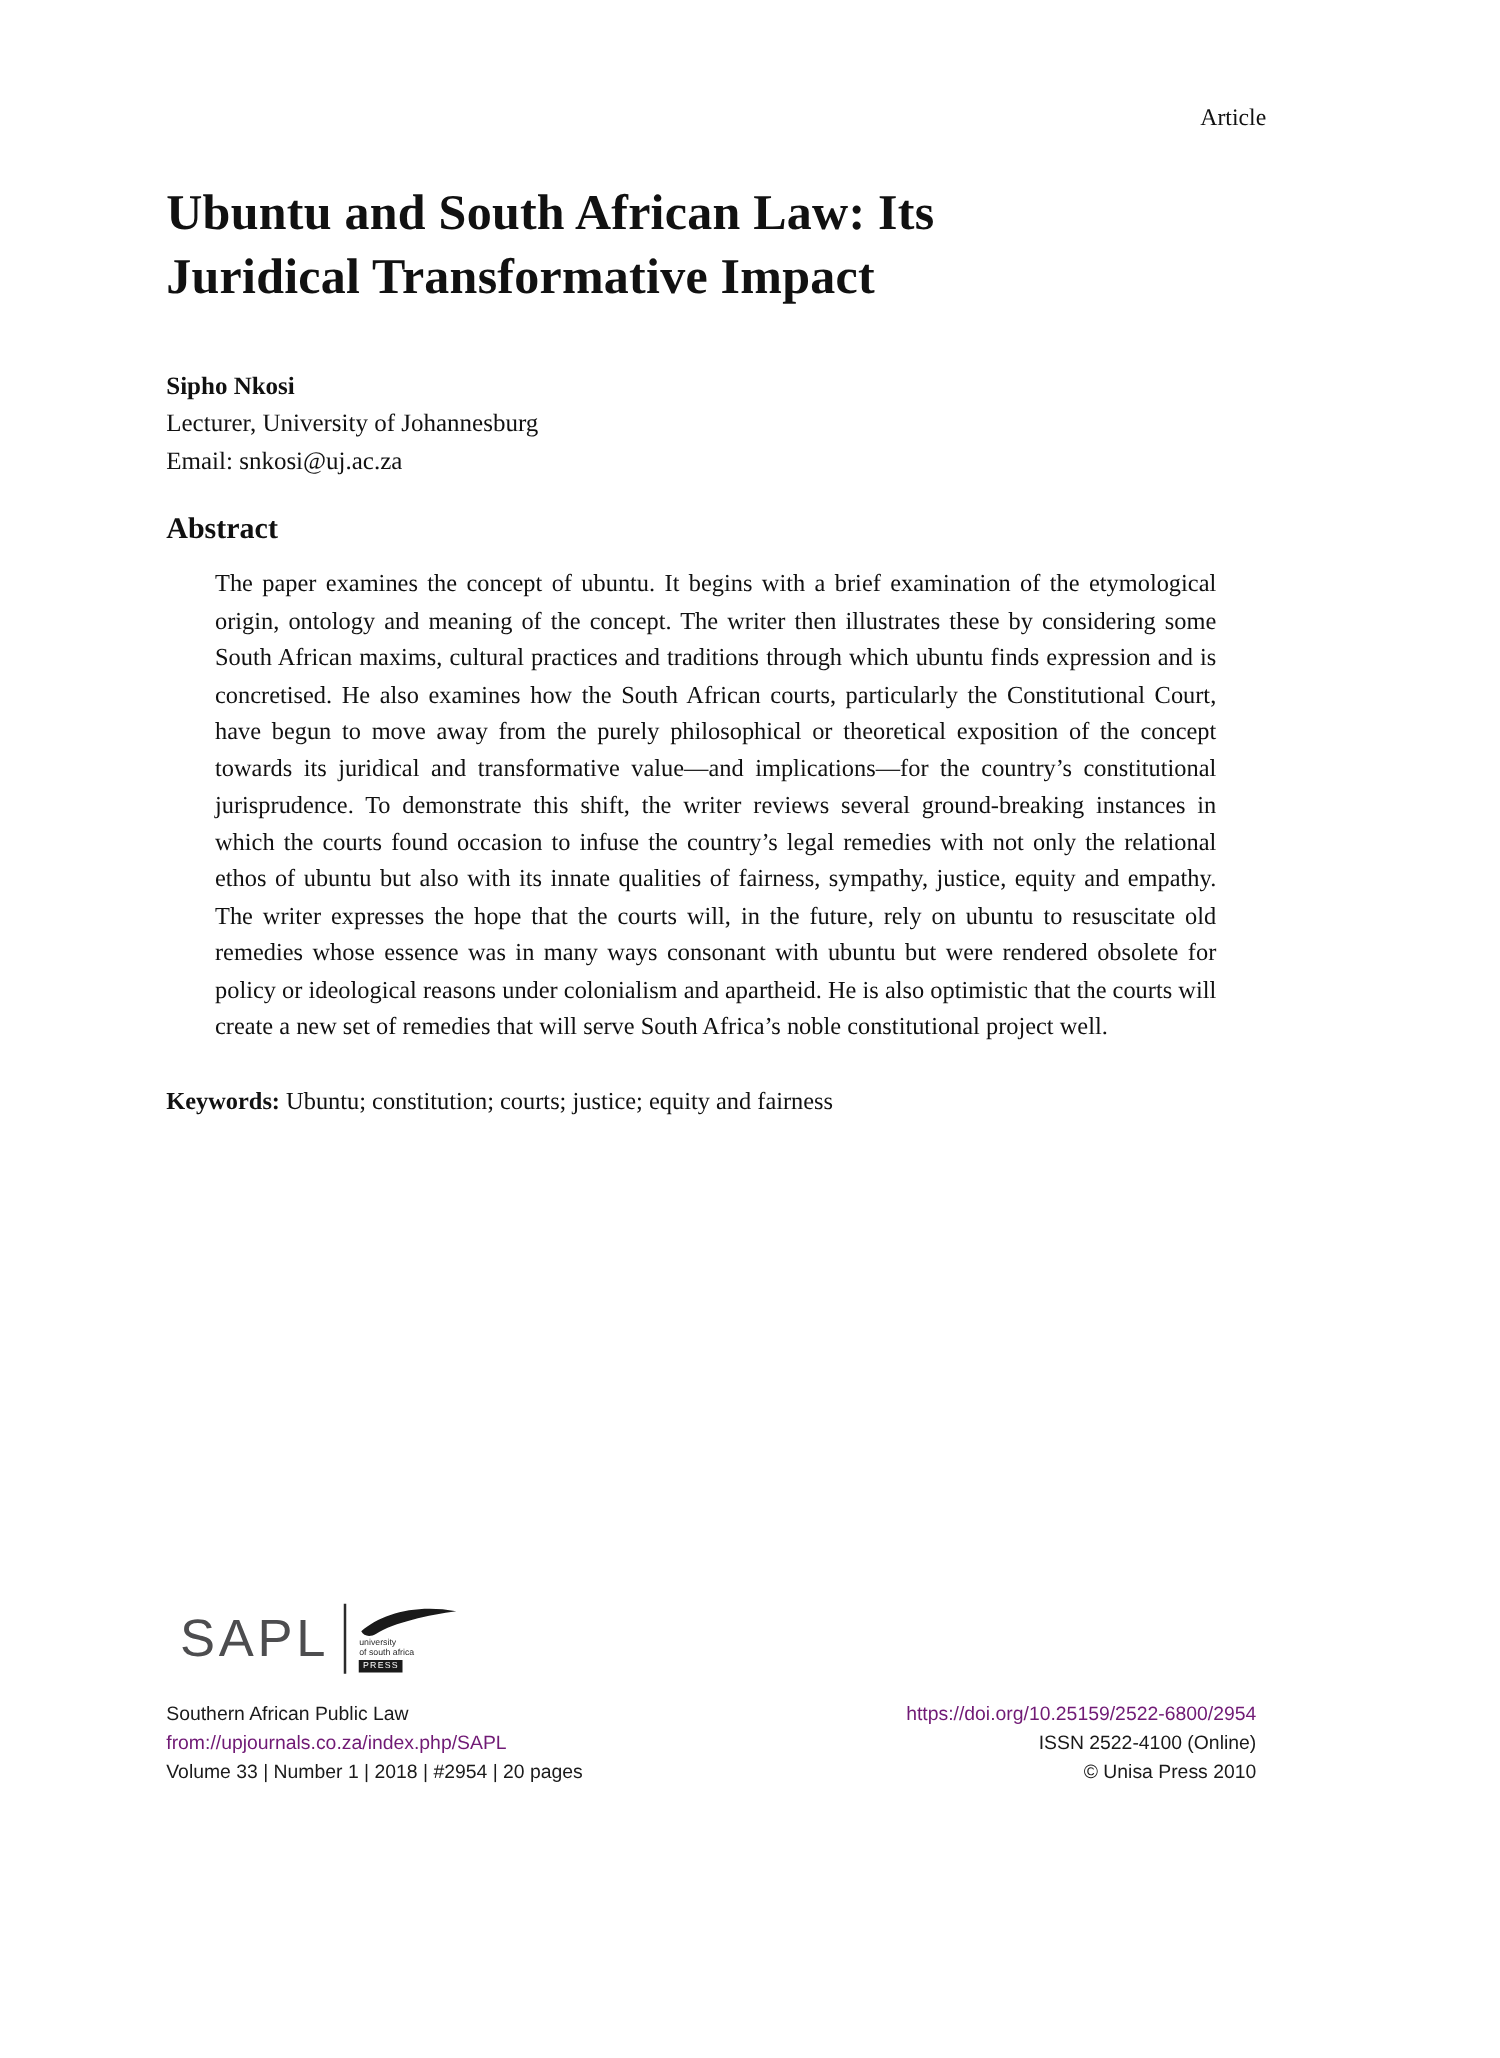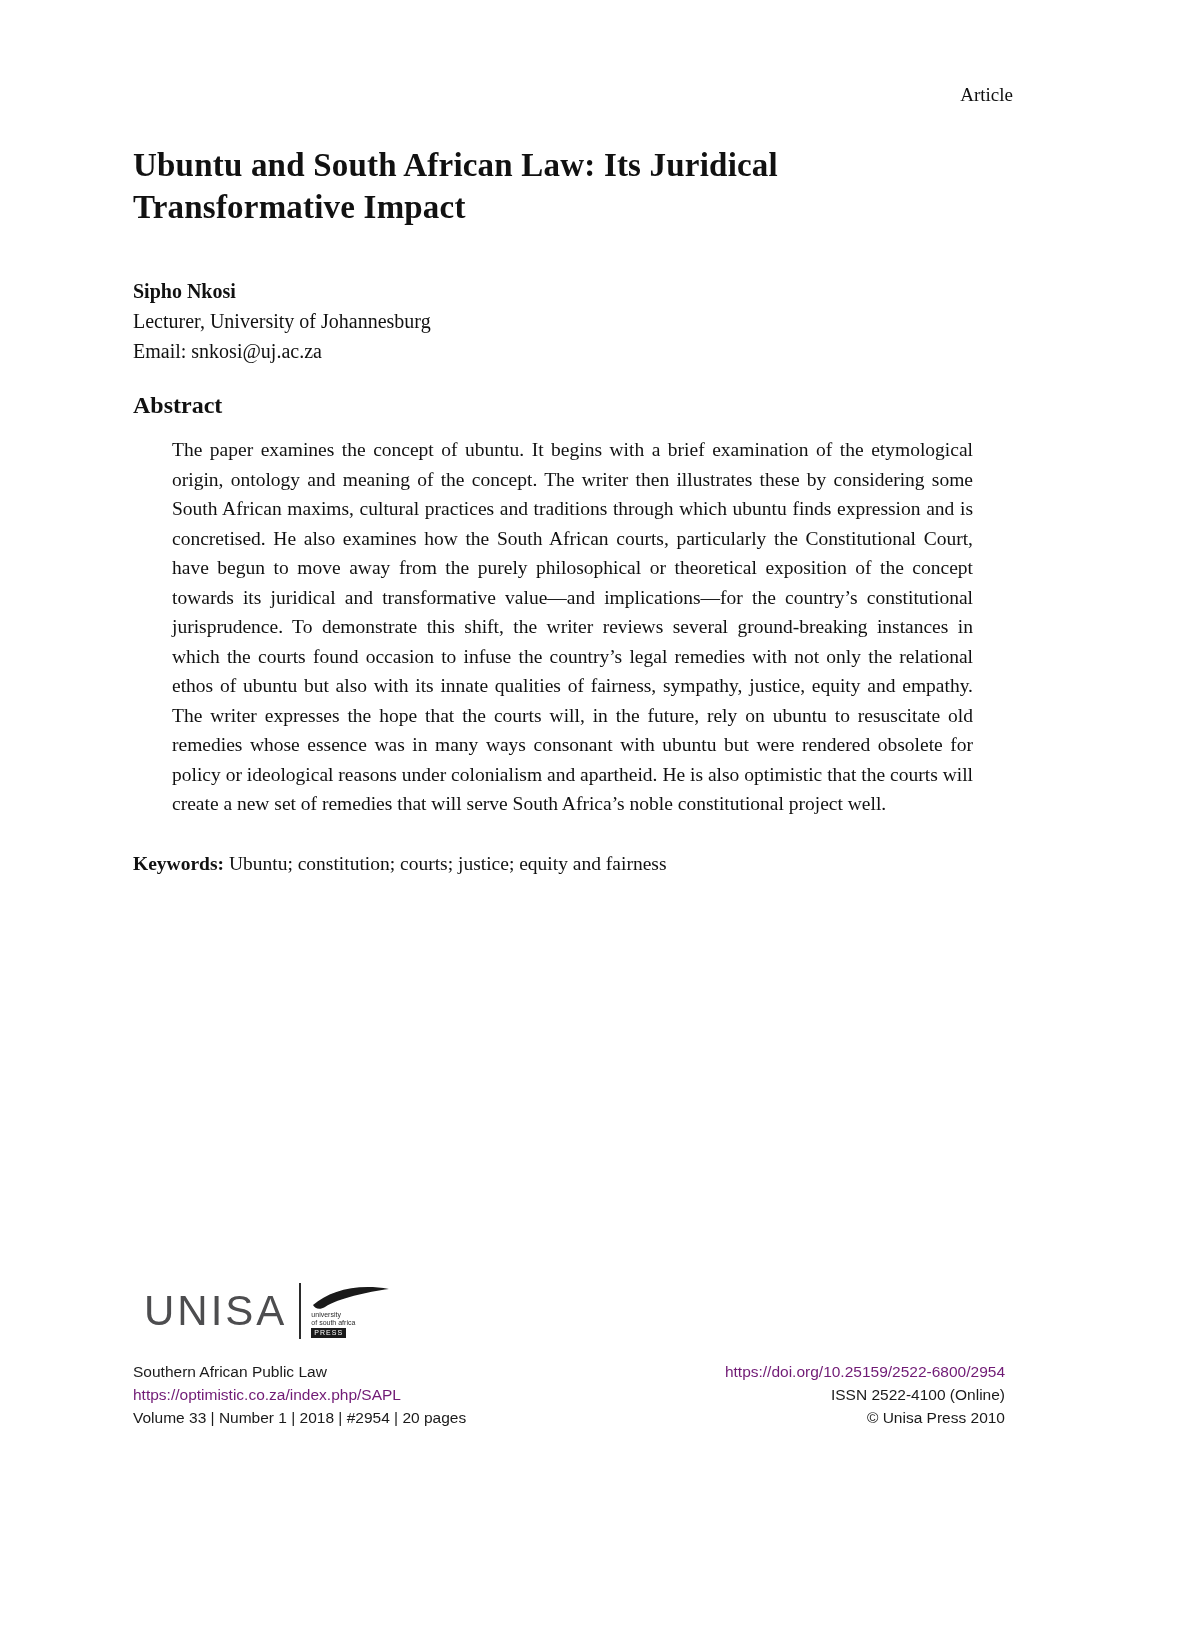--- a/index.html
+++ b/index.html
@@ -22,21 +22,21 @@
   }
   .article-label {
     margin-top: 84px;
     text-align: right;
     font-size: 19px;
     line-height: 22px;
   }
   .paper-title {
     margin-top: 38px;
     max-width: 750px;
-    font-size: 33px;
+    font-size: 40px;
     line-height: 1.28;
     font-weight: bold;
     letter-spacing: 0.2px;
   }
   .author-block {
     margin-top: 48px;
     font-size: 20px;
     line-height: 30px;
   }
   .author-name { font-weight: bold; }
@@ -140,38 +140,38 @@
 
     <h2 class="abstract-heading">Abstract</h2>
 
     <p class="abstract-text">The paper examines the concept of ubuntu. It begins with a brief examination of the etymological origin, ontology and meaning of the concept. The writer then illustrates these by considering some South African maxims, cultural practices and traditions through which ubuntu finds expression and is concretised. He also examines how the South African courts, particularly the Constitutional Court, have begun to move away from the purely philosophical or theoretical exposition of the concept towards its juridical and transformative value—and implications—for the country’s constitutional jurisprudence. To demonstrate this shift, the writer reviews several ground-breaking instances in which the courts found occasion to infuse the country’s legal remedies with not only the relational ethos of ubuntu but also with its innate qualities of fairness, sympathy, justice, equity and empathy. The writer expresses the hope that the courts will, in the future, rely on ubuntu to resuscitate old remedies whose essence was in many ways consonant with ubuntu but were rendered obsolete for policy or ideological reasons under colonialism and apartheid. He is also optimistic that the courts will create a new set of remedies that will serve South Africa’s noble constitutional project well.</p>
 
     <p class="keywords"><span class="kw-label">Keywords:</span><span> Ubuntu; constitution; courts; justice; equity and fairness</span></p>
 
   </div>
 
   <div class="logo">
-    <span class="logo-text">UNISA</span>
+    <span class="logo-text">SAPL</span>
     <span class="logo-divider"></span>
     <span class="logo-mark">
       <svg width="80" height="24" viewBox="0 0 80 24">
         <path d="M2 20 C 18 6, 46 -2, 78 4 C 56 7, 28 13, 14 22 C 9 25, 4 24, 2 20 Z" fill="#1a1a1a"></path>
       </svg>
       <span class="logo-sub">
         <span>university</span>
         <span>of south africa</span>
         <span class="press">PRESS</span>
       </span>
     </span>
   </div>
 
   <div class="footer">
     <div class="footer-left">
       <div>Southern African Public Law</div>
-      <div class="link">https://optimistic.co.za/index.php/SAPL</div>
+      <div class="link">from://upjournals.co.za/index.php/SAPL</div>
       <div>Volume 33 | Number 1 | 2018 | #2954 | 20 pages</div>
     </div>
     <div class="footer-right">
       <div class="link">https://doi.org/10.25159/2522-6800/2954</div>
       <div>ISSN 2522-4100 (Online)</div>
       <div>© Unisa Press 2010</div>
     </div>
   </div>
 </div>
 

